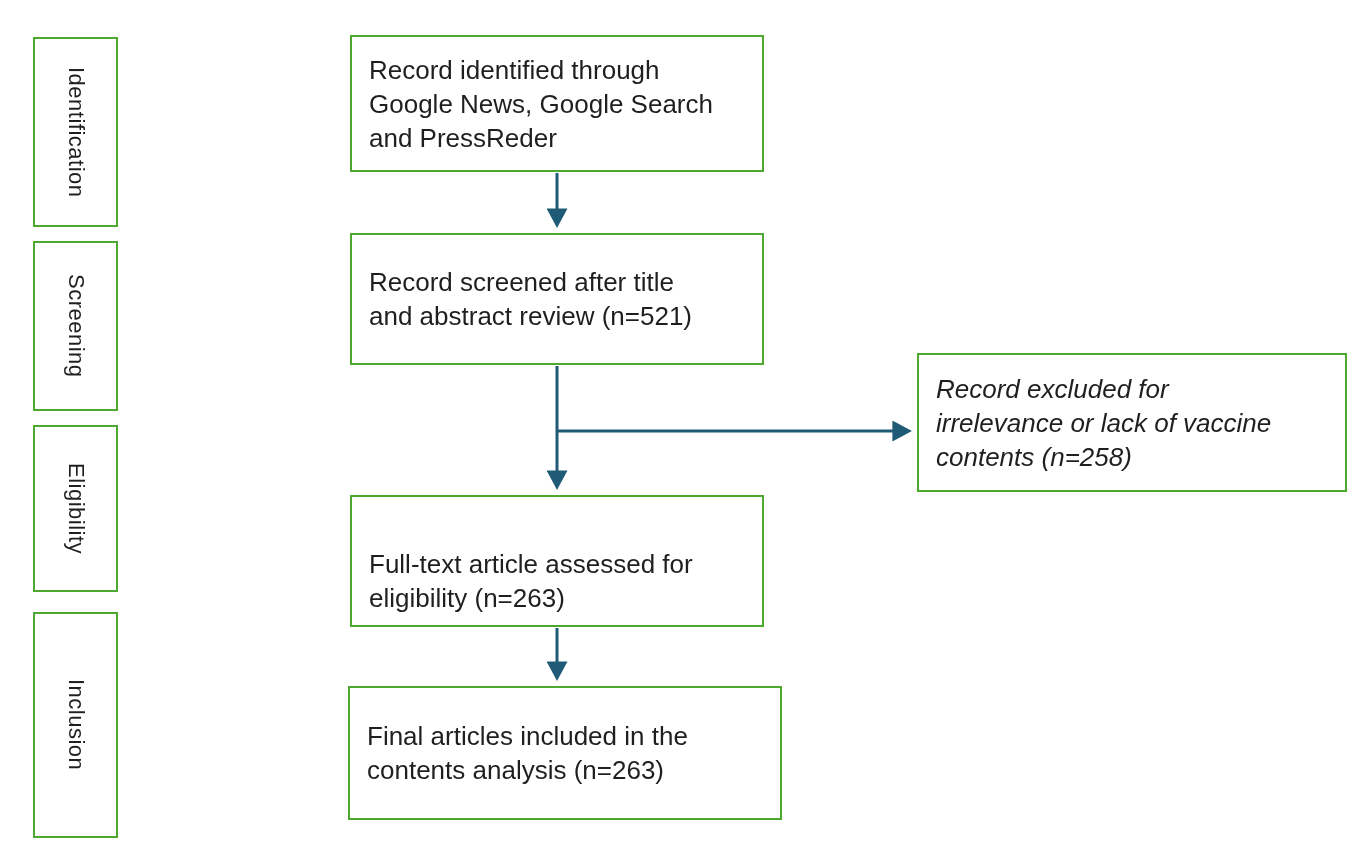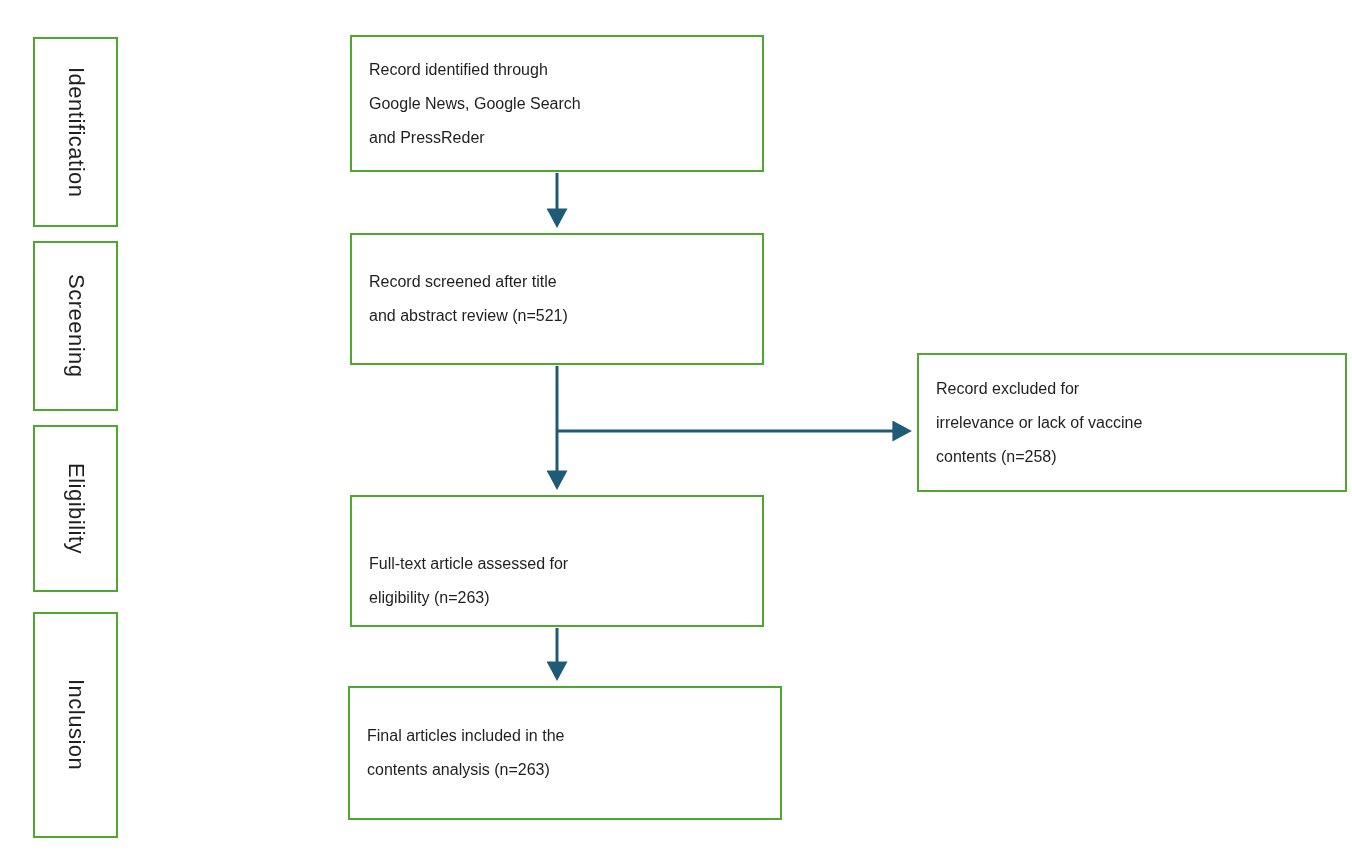--- a/index.html
+++ b/index.html
@@ -19,21 +19,21 @@
     position: absolute;
     border: 2.5px solid #4ea72e;
     background: #ffffff;
     box-sizing: border-box;
     color: #1f1f1f;
   }
   .flow-box {
     display: flex;
     align-items: center;
     padding: 10px 16px 10px 17px;
-    font-size: 16px;
+    font-size: 26px;
     line-height: 34px;
     white-space: pre-line;
   }
   .stage-box {
     display: flex;
     align-items: center;
     justify-content: center;
   }
   .stage-label {
     writing-mode: vertical-rl;
@@ -83,21 +83,21 @@
   <div class="box flow-box" style="left:350px; top:495px; width:414px; height:132px;align-items:flex-end;">
     <span>Full-text article assessed for
 eligibility (n=263)</span>
   </div>
 
   <div class="box flow-box" style="left:348px; top:686px; width:434px; height:134px;">
     <span>Final articles included in the
 contents analysis (n=263)</span>
   </div>
 
-  <div class="box flow-box" style="left:917px; top:353px; width:430px; height:139px;">
+  <div class="box flow-box" style="left:917px; top:353px; width:430px; height:139px;font-style:italic;">
     <span>Record excluded for
 irrelevance or lack of vaccine
 contents (n=258)</span>
   </div>
 
   <svg class="arrow-layer" width="1352" height="860" viewBox="0 0 1352 860">
     <defs>
       <marker id="arrowhead" markerWidth="7" markerHeight="7" refX="5.2" refY="3.5" orient="auto" markerUnits="strokeWidth">
         <path d="M0,0 L6.5,3.5 L0,7 Z" fill="#1f5b76"></path>
       </marker>

